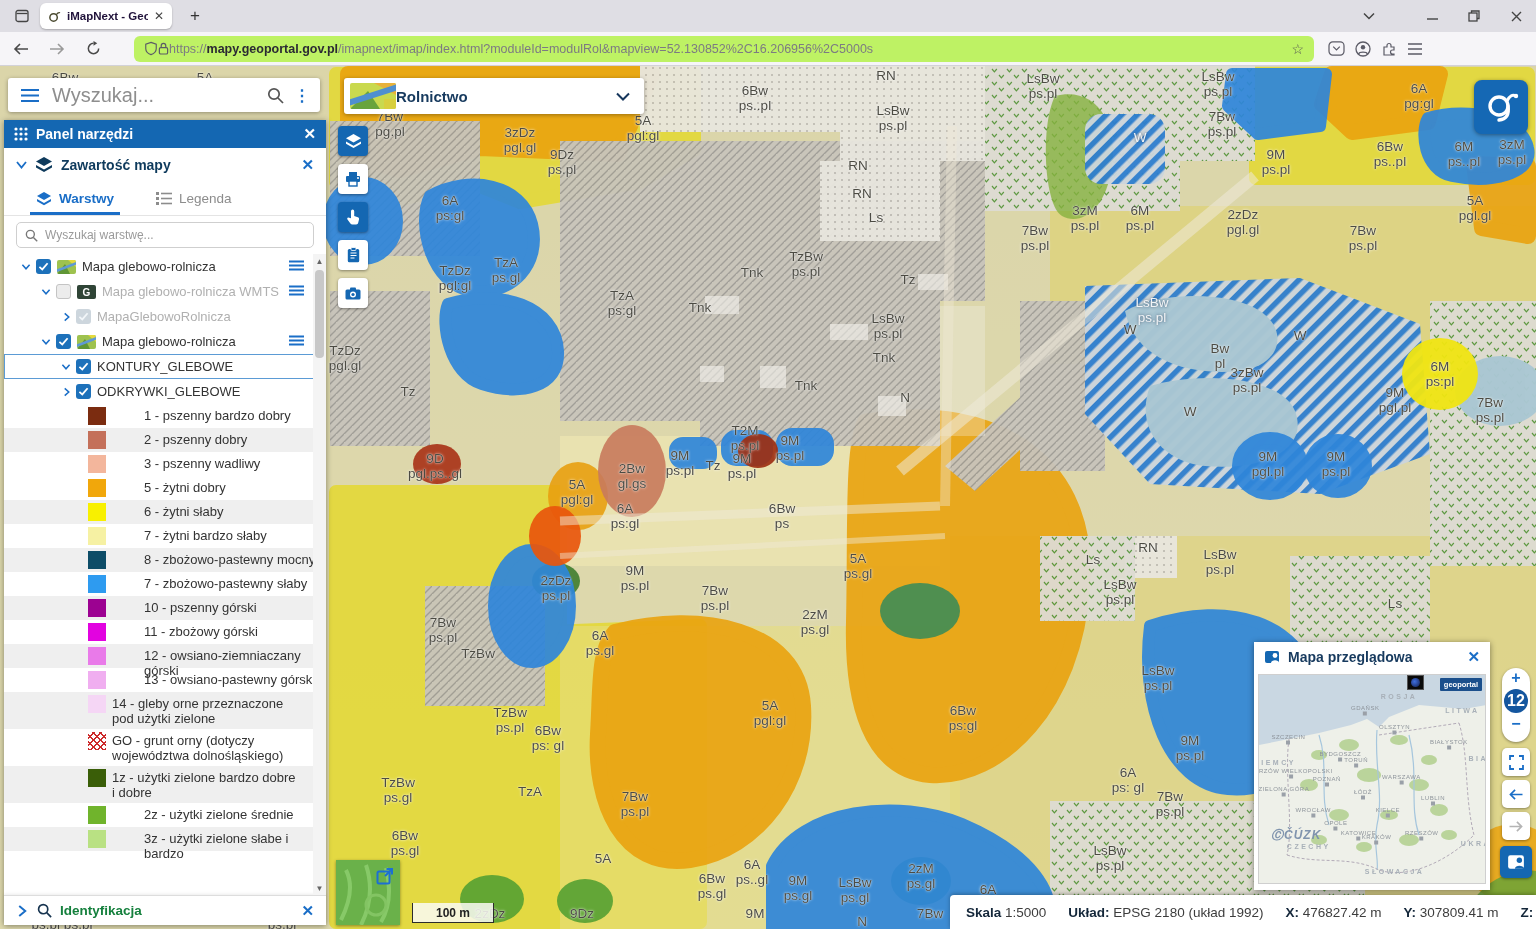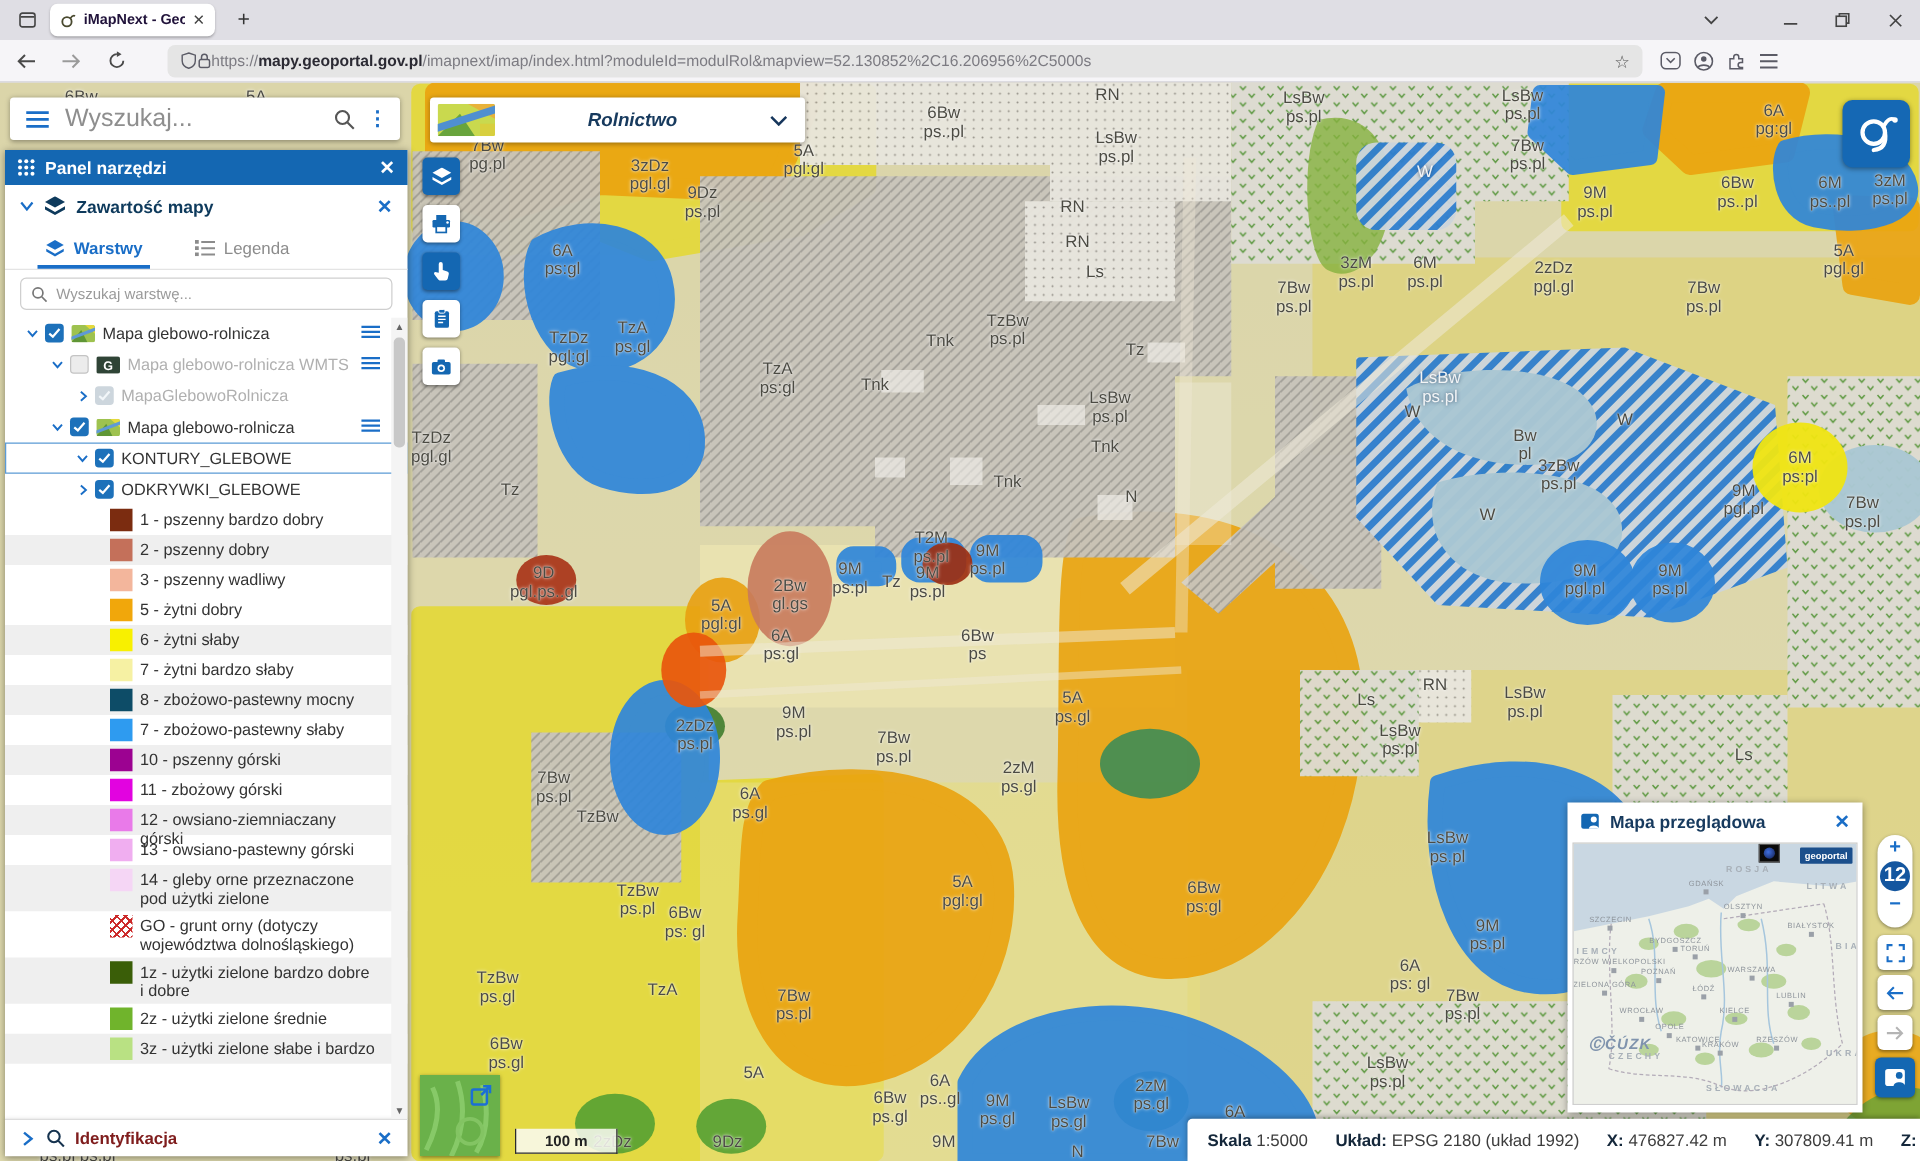--- a/index.html
+++ b/index.html
@@ -11,21 +11,21 @@
   .fxview{width:28px;height:24px;margin-left:8px;border-radius:4px;display:flex;align-items:center;justify-content:center;}
   .tab{position:relative;margin-left:4px;width:132px;height:26px;background:#fff;border-radius:6px;box-shadow:0 1px 2px rgba(0,0,0,.25);display:flex;align-items:center;padding:0 8px;gap:6px;}
   .tab .ttl{font-size:11.5px;color:#20123a;font-weight:bold;white-space:nowrap;overflow:hidden;flex:1;}
   .tab .tclose{color:#444;font-size:12px;cursor:pointer;}
   .newtab{margin-left:10px;font-size:17px;color:#333;width:26px;height:26px;display:flex;align-items:center;justify-content:center;border-radius:4px;}
   .winbtns{margin-left:auto;display:flex;align-items:center;gap:2px;}
   .winbtn{width:40px;height:28px;display:flex;align-items:center;justify-content:center;color:#444;}
   .tabchev{width:30px;height:26px;display:flex;align-items:center;justify-content:center;color:#444;margin-right:26px;}
   .navbar{position:absolute;left:0;top:32px;width:1536px;height:34px;background:#f6f5f8;border-bottom:1px solid #d3d2d8;display:flex;align-items:center;}
   .navic{width:30px;height:26px;display:flex;align-items:center;justify-content:center;color:#4a4a4a;margin-left:6px;border-radius:4px;}
-  .urlbox{margin-left:26px;width:1180px;height:26px;background:#e5e5e5;border-radius:6px;display:flex;align-items:center;padding:0 10px;gap:0;}
+  .urlbox{margin-left:26px;width:1180px;height:26px;background:#bef264;border-radius:6px;display:flex;align-items:center;padding:0 10px;gap:0;}
   .urltxt{font-size:12.5px;color:#7c7b82;white-space:nowrap;overflow:hidden;flex:1;}
   .urltxt b{color:#2b2a33;font-weight:bold;}
   .urlstar{color:#555;font-size:14px;}
   .navright{display:flex;align-items:center;gap:10px;margin-left:14px;}
 
   
   #maparea{position:absolute;left:0;top:66px;width:1536px;height:863px;overflow:hidden;}
   #maparea svg.base{position:absolute;left:0;top:0;}
   .mlabel{position:absolute;transform:translate(-50%,-50%);text-align:center;color:#4c4b43;font-size:13.5px;line-height:14.5px;white-space:nowrap;text-shadow:0 0 3px rgba(255,255,255,.85),0 0 1px rgba(255,255,255,.85);pointer-events:none;}
   .mlabel.wht{color:#f2f4f6;text-shadow:0 0 3px rgba(40,60,90,.8);}
@@ -34,21 +34,21 @@
   
   .qsearch{position:absolute;left:8px;top:78px;width:312px;height:34px;background:#fff;border-radius:3px;box-shadow:0 1px 4px rgba(0,0,0,.35);display:flex;align-items:center;z-index:30;}
   .qsearch .burger{margin:0 12px;}
   .qsearch .ph{flex:1;font-size:20px;color:#8e8e8e;}
   .qsearch .mag{margin-right:10px;}
   .qsearch .kebab{margin-right:10px;color:#1a6ec7;font-size:16px;font-weight:bold;letter-spacing:0;}
 
   
   .modsel{position:absolute;left:344px;top:78px;width:300px;height:36px;background:#fff;border-radius:3px;box-shadow:0 1px 4px rgba(0,0,0,.35);display:flex;align-items:center;z-index:25;}
   .modsel .thumb{width:46px;height:26px;margin-left:6px;border-radius:2px;overflow:hidden;}
-  .modsel .mlbl{flex:1;text-align:center;font-weight:bold;font-size:15px;color:#173a5e;font-style:italic;}
+  .modsel .mlbl{flex:1;font-weight:bold;font-size:15px;color:#173a5e;}
   .modsel .chev{margin-right:14px;}
 
   
   .panel{position:absolute;left:4px;top:120px;width:322px;height:805px;background:#fff;box-shadow:0 1px 6px rgba(0,0,0,.4);z-index:20;display:flex;flex-direction:column;}
   .p-header{height:28px;background:#1467b2;display:flex;align-items:center;color:#fff;flex:0 0 28px;}
   .p-header .grid{margin:0 8px 0 10px;}
   .p-title{font-size:14px;font-weight:bold;flex:1;}
   .p-x{margin-right:10px;font-size:15px;font-weight:bold;cursor:pointer;}
   .zawrow{height:34px;display:flex;align-items:center;flex:0 0 34px;}
   .zawrow .zlbl{font-size:14px;font-weight:bold;color:#0e3a5c;flex:1;}
@@ -69,27 +69,27 @@
   .cb.unchecked{background:#ececec;border:1px solid #c4c4c4;}
   .cb.checked-dim{background:#cdd6dd;}
   .licon{width:19px;height:14px;margin-right:6px;border-radius:2px;overflow:hidden;flex:0 0 19px;}
   .tlabel{flex:1;white-space:nowrap;overflow:hidden;}
   .hmb{position:absolute;right:22px;top:5px;}
   .leg-row{display:flex;align-items:flex-start;padding-left:84px;font-size:13px;color:#333;}
   .leg-row.alt{background:#efefef;}
   .leg-row .sw{width:18px;height:18px;margin:3px 6px 0 0;flex:0 0 18px;}
   .leg-row .sw.go{background:#fff;background-image:repeating-linear-gradient(45deg,#cc2a2a 0 1.5px,transparent 1.5px 5px),repeating-linear-gradient(-45deg,#cc2a2a 0 1.5px,transparent 1.5px 5px);}
   .leg-row .ll{padding-top:4px;line-height:15px;}
-  .leg-row.l1{height:24px;}
+  .leg-row.l1{height:24px;gap:32px;}
   .leg-row.l2{height:37px;}
   .pscroll{position:absolute;right:0;top:0;bottom:0;width:13px;background:#f4f4f4;}
   .pscroll .arr{position:absolute;left:0;width:13px;height:14px;display:flex;align-items:center;justify-content:center;color:#666;font-size:8px;}
   .pscroll .thumb{position:absolute;left:2px;top:16px;width:9px;height:88px;background:#c8c8c8;border-radius:4px;}
   .identbar{flex:0 0 30px;border-top:1px solid #ddd;display:flex;align-items:center;box-shadow:0 -1px 3px rgba(0,0,0,.08);}
-  .identbar .ilbl{font-size:13.5px;font-weight:bold;color:#7f1d1d;flex:1;}
+  .identbar .ilbl{font-size:13.5px;font-weight:bold;color:#15803d;flex:1;}
   .identbar .ix{margin-right:12px;color:#1a6ec7;font-weight:bold;font-size:15px;}
 
   
   .ltools{position:absolute;left:338px;top:126px;width:30px;z-index:15;display:flex;flex-direction:column;gap:8px;}
   .ltool{width:30px;height:30px;border-radius:4px;box-shadow:0 1px 3px rgba(0,0,0,.4);display:flex;align-items:center;justify-content:center;}
   .ltool.on{background:#1467b2;}
   .ltool.off{background:#fff;}
 
   
   .logo{position:absolute;left:1474px;top:80px;width:54px;height:54px;background:#1568b4;border-radius:8px;z-index:15;display:flex;align-items:center;justify-content:center;box-shadow:0 1px 4px rgba(0,0,0,.4);}

